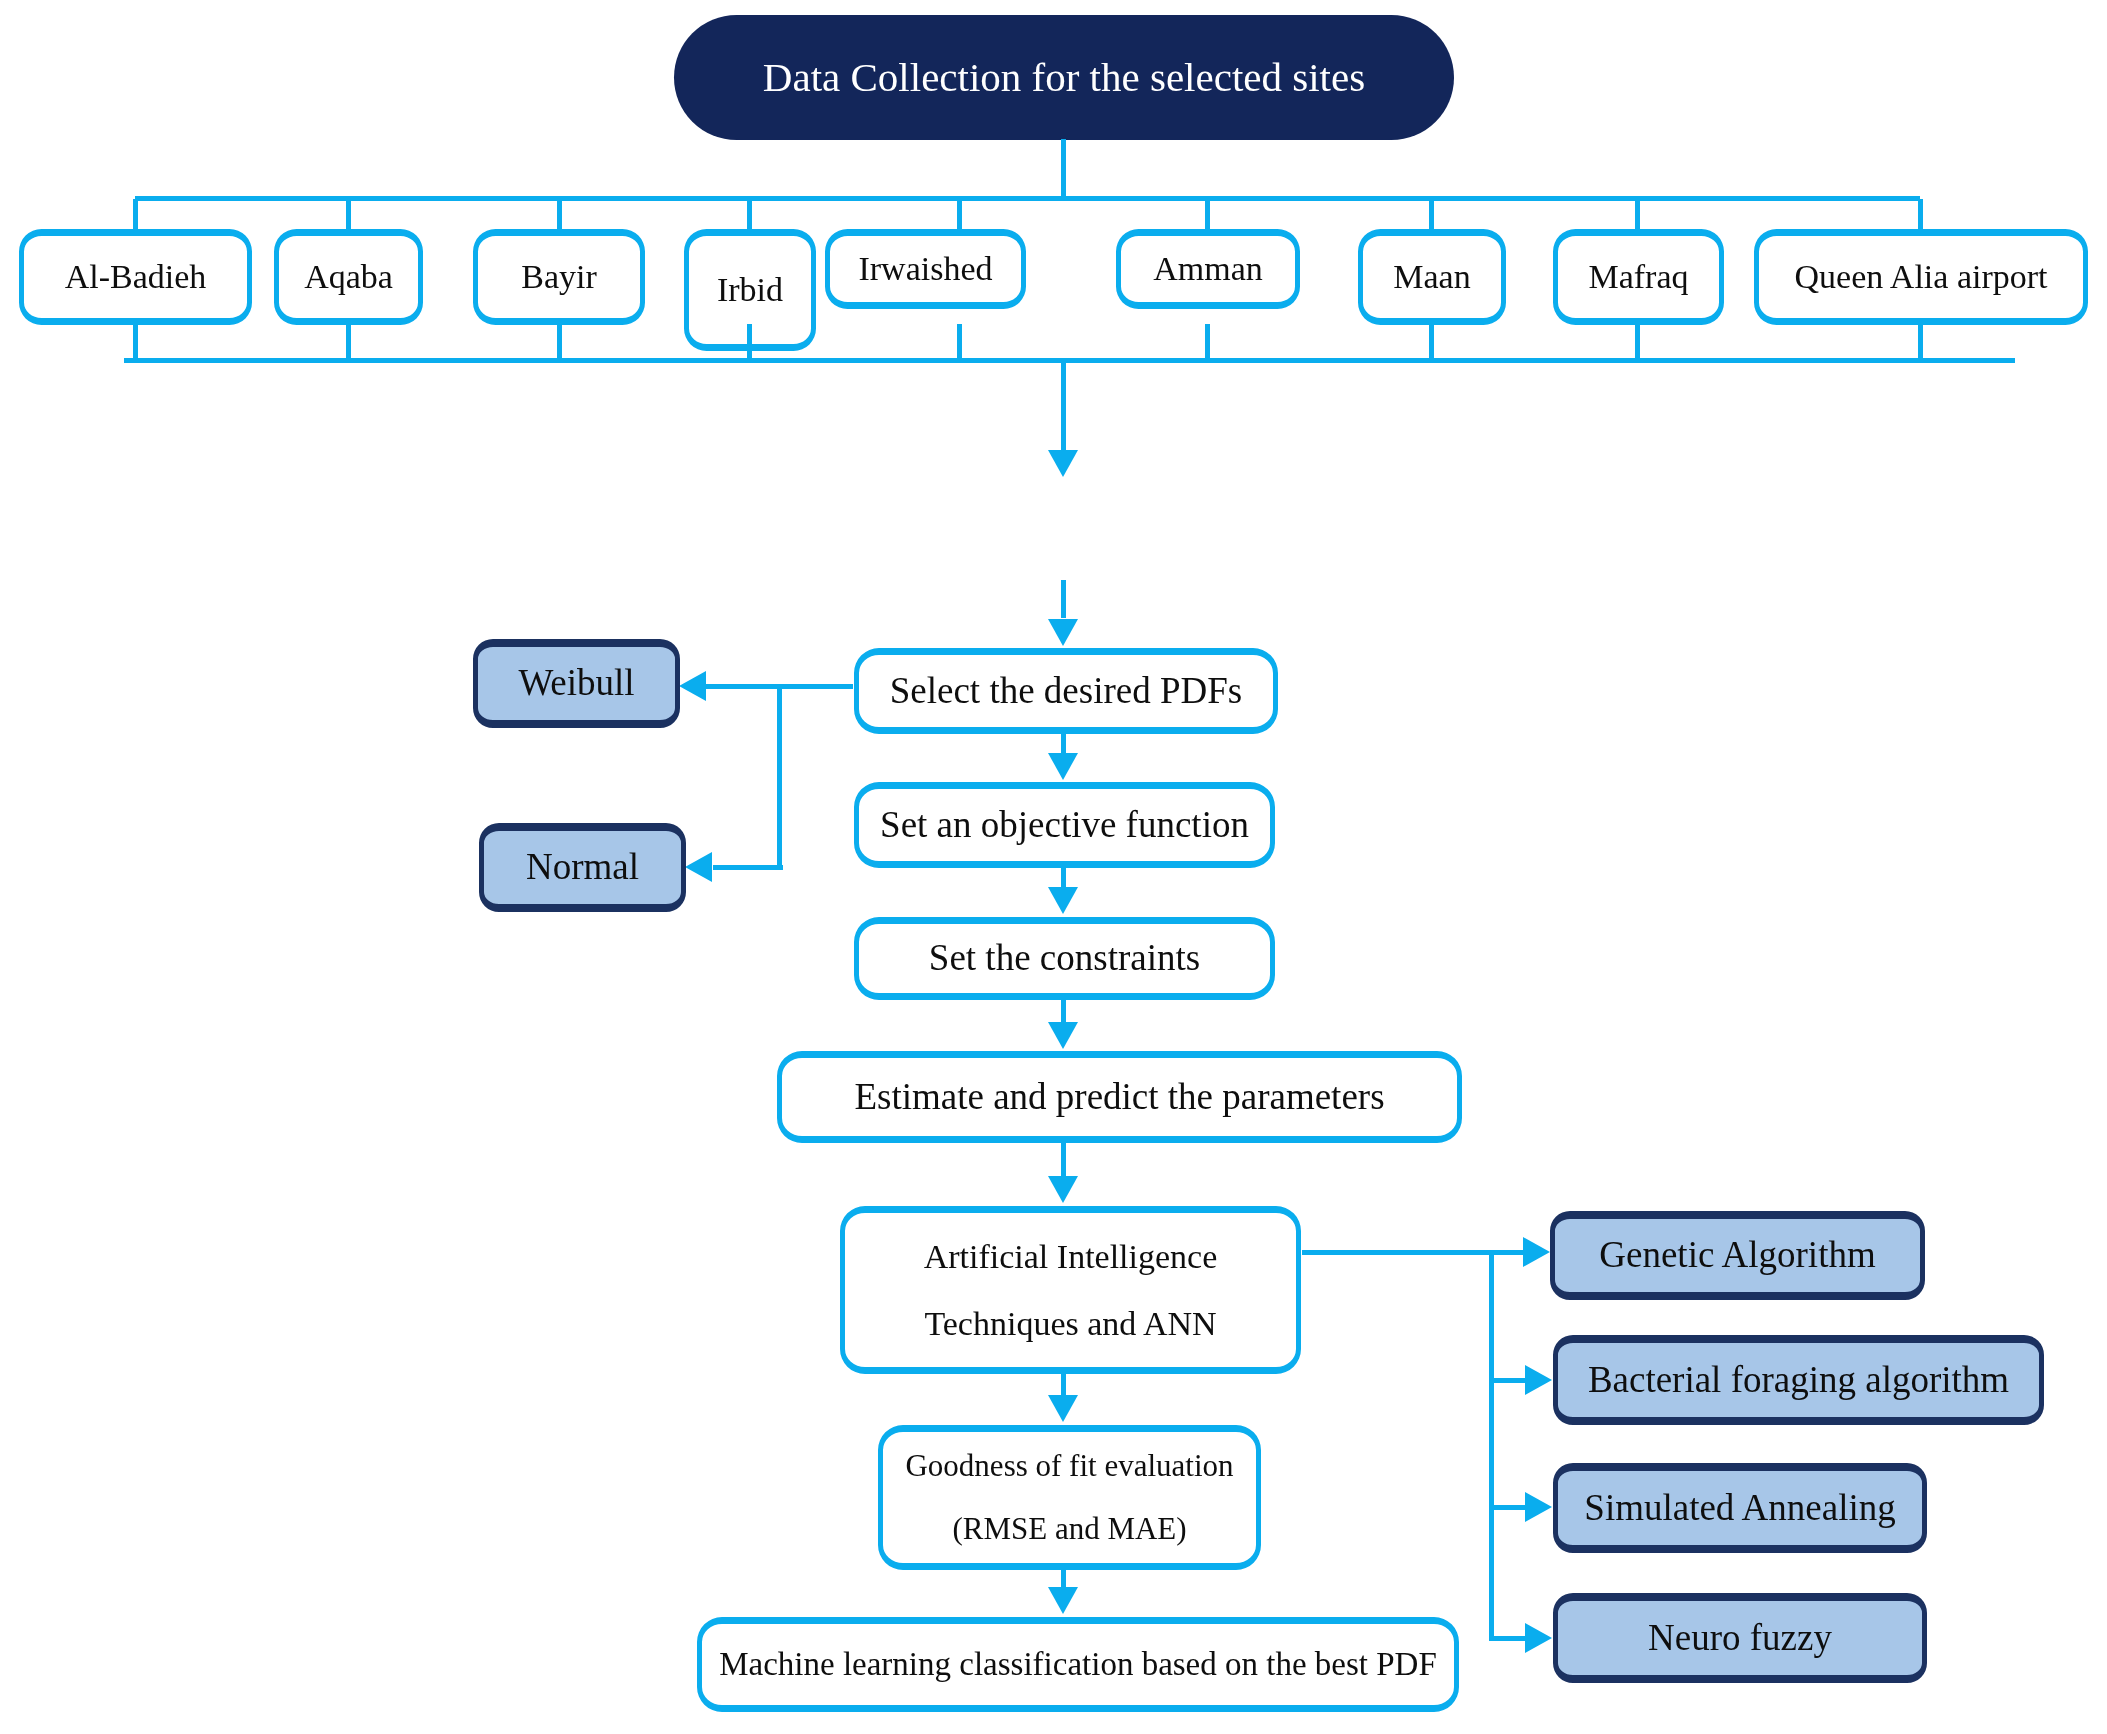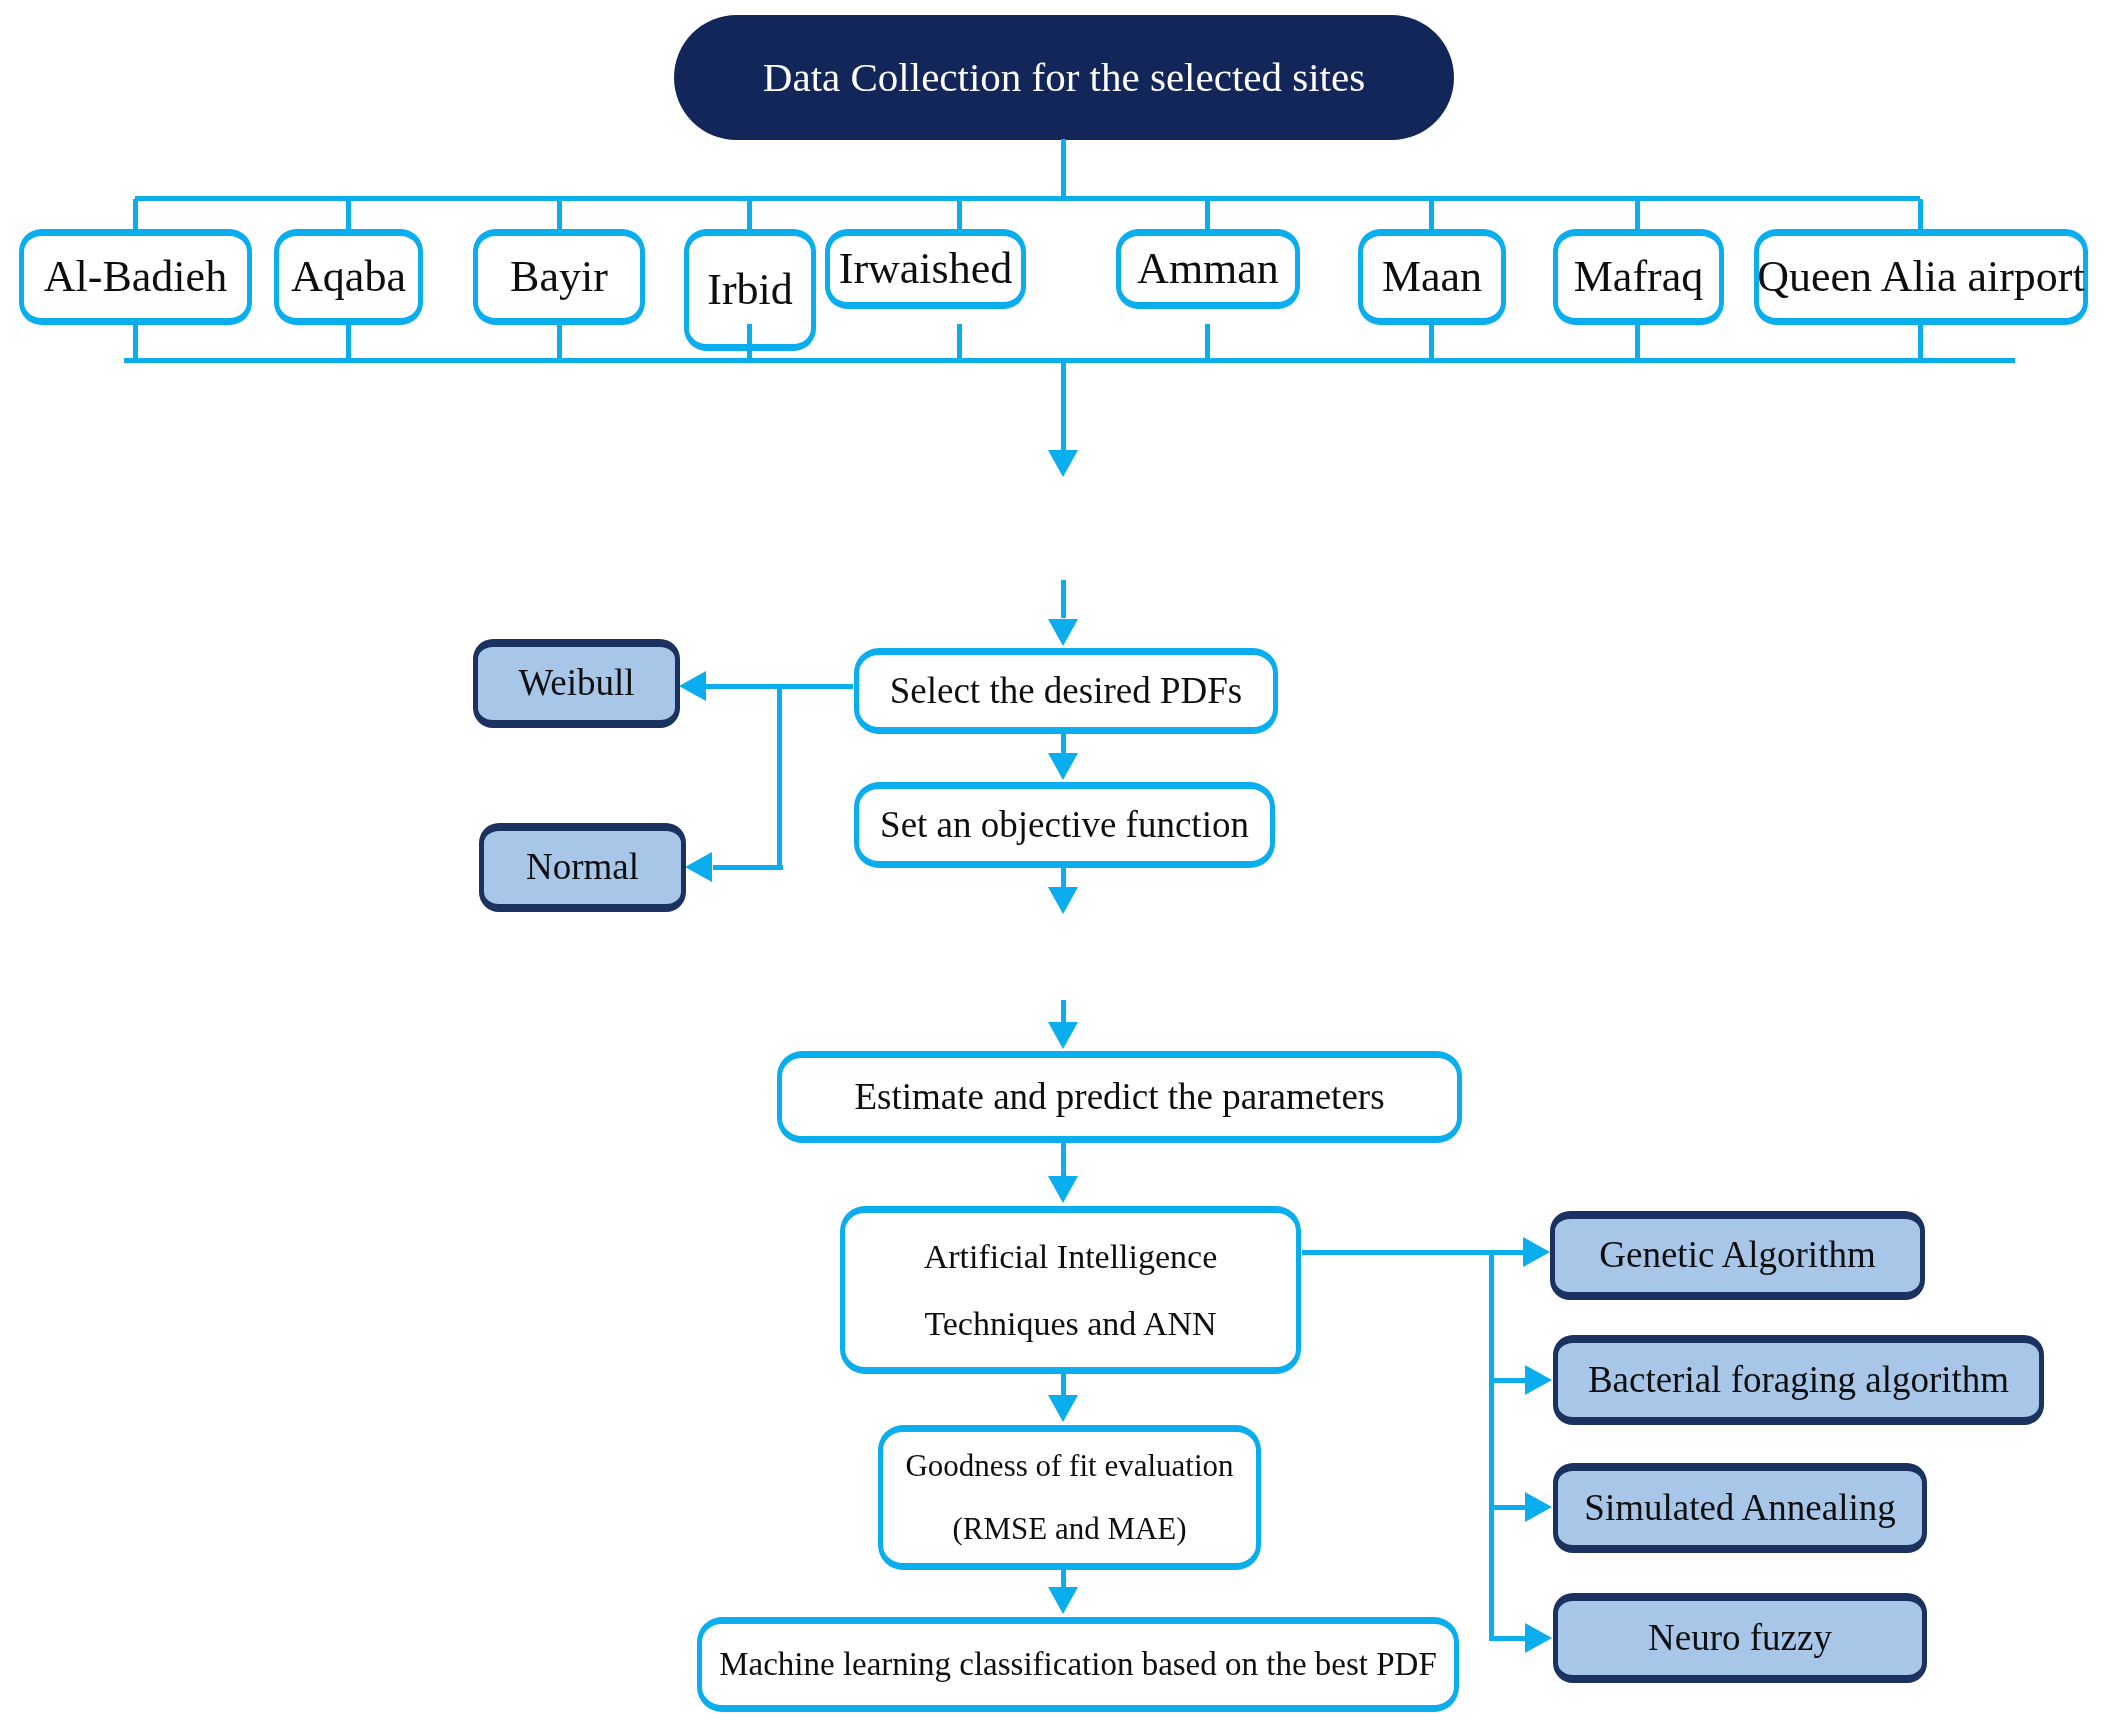--- a/index.html
+++ b/index.html
@@ -32,21 +32,21 @@
     border-radius:65px;
     font-size:41px;
   }
   .cyan-box{
     background:#ffffff;
     border:5.3px solid var(--connector-cyan);
     border-top-width:7.7px;border-bottom-width:7.7px;
     border-radius:25px;
     font-size:37px;
   }
-  .site{font-size:44px;border-radius:22.5px;}
+  .site{font-size:34px;border-radius:22.5px;}
   .blue-box{
     background:var(--light-blue-fill);
     border:5.9px solid var(--navy-border);
     border-top-width:8.3px;border-bottom-width:8.3px;
     border-radius:20px;
     font-size:37px;
   }
   .vl{position:absolute;width:4.7px;background:var(--connector-cyan);}
   .hl{position:absolute;height:4.7px;background:var(--connector-cyan);}
   .arr-d{position:absolute;width:0;height:0;
@@ -124,20 +124,21 @@
   <div class="node blue-box" style="left:479px;top:823px;width:207px;height:89px;">Normal</div>
 
   <div class="vl" style="left:1061px;top:734px;height:19px;"></div>
   <div class="arr-d" style="left:1048px;top:753px;"></div>
 
   <div class="node cyan-box" style="left:854px;top:782px;width:421px;height:86px;">Set an objective function</div>
 
   <div class="vl" style="left:1061px;top:868px;height:19px;"></div>
   <div class="arr-d" style="left:1048px;top:887px;"></div>
 
+  <div class="node cyan-box" style="left:854px;top:917px;width:421px;height:83px;">Set the constraints</div>
 
   <div class="vl" style="left:1061px;top:1000px;height:22px;"></div>
   <div class="arr-d" style="left:1048px;top:1022px;"></div>
 
   <div class="node cyan-box" style="left:777px;top:1051px;width:685px;height:92px;">Estimate and predict the parameters</div>
 
   <div class="vl" style="left:1061px;top:1143px;height:34px;"></div>
   <div class="arr-d" style="left:1048px;top:1176px;"></div>
 
   <div class="node cyan-box gap48 fs58" style="left:840px;top:1206px;width:461px;height:168px;">

